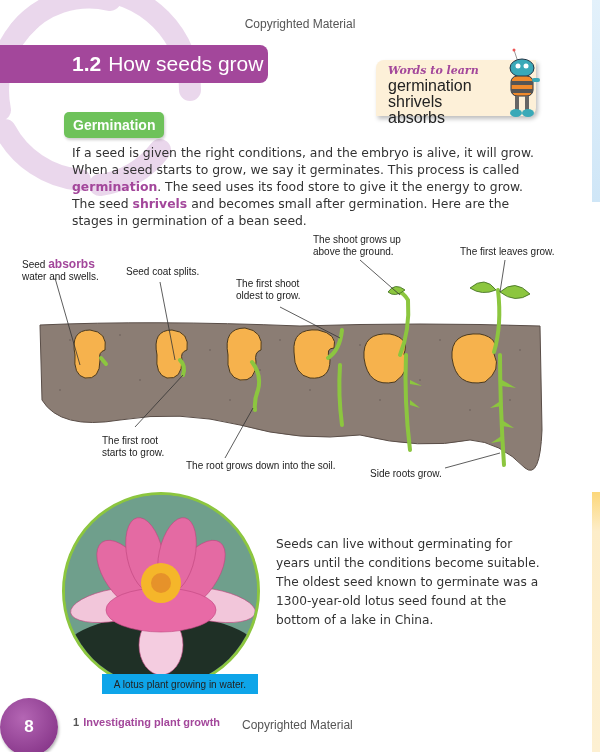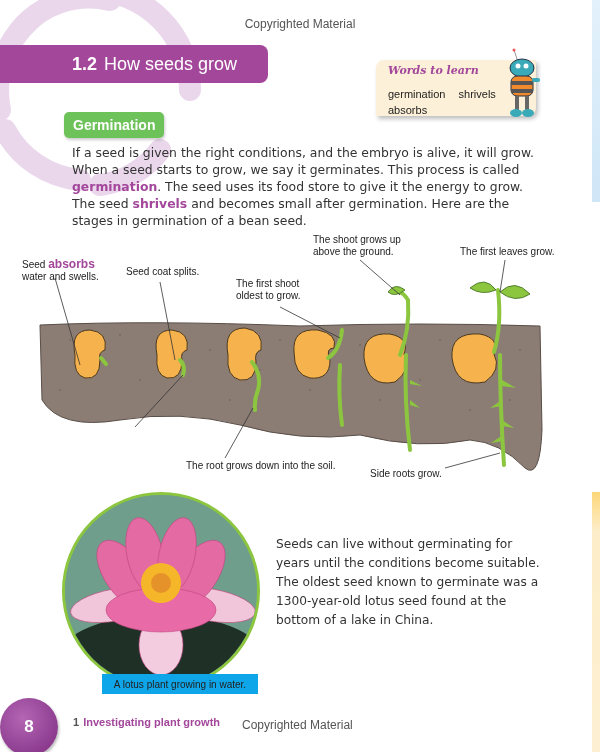--- a/index.html
+++ b/index.html
@@ -1,24 +1,24 @@
 <!DOCTYPE html>
 <html><head>
 <meta charset="utf-8">
 <style>
   html,body{margin:0;padding:0;}
   body{width:600px;height:752px;position:relative;overflow:hidden;background:#fff;font-family:"Liberation Sans",sans-serif;color:#333;}
   .abs{position:absolute;}
   .swirl{left:-40px;top:-40px;width:260px;height:260px;}
   .copyright-top{left:0;width:600px;top:17px;text-align:center;font-size:12px;color:#555;font-weight:normal;}
-  .title-bar{left:0;top:45px;width:268px;height:38px;background:#a3479b;border-radius:0 8px 8px 0;color:#fff;display:flex;align-items:center;padding-left:72px;box-sizing:border-box;font-size:18px;}
+  .title-bar{left:0;top:45px;width:268px;height:38px;background:#a3479b;border-radius:0 8px 8px 0;color:#fff;display:flex;align-items:center;padding-left:72px;box-sizing:border-box;font-size:21px;}
   .title-bar b{margin-right:7px;font-weight:bold;}
   .words-box{left:376px;top:60px;width:160px;height:56px;background:#fdf0d8;border-radius:8px 0 8px 0;box-shadow:2px 3px 4px rgba(0,0,0,0.25);padding:4px 12px;box-sizing:border-box;}
   .words-title{font-family:"DejaVu Serif",serif;font-style:italic;font-weight:bold;color:#a3479b;font-size:11px;}
-  .words-list{font-size:11px;color:#222;line-height:16px;margin-top:9px;}
+  .words-list{font-size:16px;color:#222;line-height:16px;margin-top:1px;}
   .words-list span{margin-right:10px;}
   .robot{left:502px;top:48px;width:40px;height:72px;}
   .germ-tab{left:64px;top:112px;height:26px;background:#6ec25a;border-radius:5px;color:#fff;font-weight:bold;font-size:14px;padding:0 9px;display:flex;align-items:center;box-shadow:1px 2px 3px rgba(0,0,0,0.2);}
   .body-text{left:72px;top:144px;width:470px;font-family:"DejaVu Sans",sans-serif;font-size:12.4px;line-height:17px;color:#333;}
   .kw{color:#a3479b;font-weight:bold;}
   .diagram{left:0;top:230px;width:600px;height:260px;}
   .lbl{position:absolute;font-size:10px;color:#222;line-height:12px;}
   .lbl .kw{font-size:12px;}
   .lotus-circle{left:62px;top:492px;width:192px;height:192px;border-radius:50%;border:3px solid #8cc63f;overflow:hidden;background:#6f9f8c;}
   .caption{left:102px;top:674px;width:156px;height:20px;background:#0ea5e9;font-size:10px;color:#222;display:flex;align-items:center;justify-content:center;}
@@ -156,20 +156,21 @@
   </svg>
   <div class="lbl" style="left:22px;top:28px;">
     <span>Seed</span>
     <span class="kw">absorbs</span><br>
     <span>water and swells.</span>
   </div>
   <div class="lbl" style="left:126px;top:36px;">Seed coat splits.</div>
   <div class="lbl" style="left:236px;top:48px;width:80px;">The first shoot oldest to grow.</div>
   <div class="lbl" style="left:313px;top:4px;width:100px;">The shoot grows up above the ground.</div>
   <div class="lbl" style="left:460px;top:16px;">The first leaves grow.</div>
+  <div class="lbl" style="left:102px;top:205px;width:80px;">The first root starts to grow.</div>
   <div class="lbl" style="left:186px;top:230px;">The root grows down into the soil.</div>
   <div class="lbl" style="left:370px;top:238px;">Side roots grow.</div>
 </div>
 
 <div class="abs lotus-circle">
   <svg width="192" height="192" viewBox="0 0 192 192">
     <rect width="192" height="192" fill="#6f9f8c"></rect>
     <ellipse cx="96" cy="160" rx="100" ry="40" fill="#1f3026"></ellipse>
     <g fill="#e46aa3" stroke="#c0477f" stroke-width="0.6">
       <ellipse cx="50" cy="110" rx="45" ry="16" transform="rotate(-10 50 110)" fill="#f2c6da"></ellipse>

